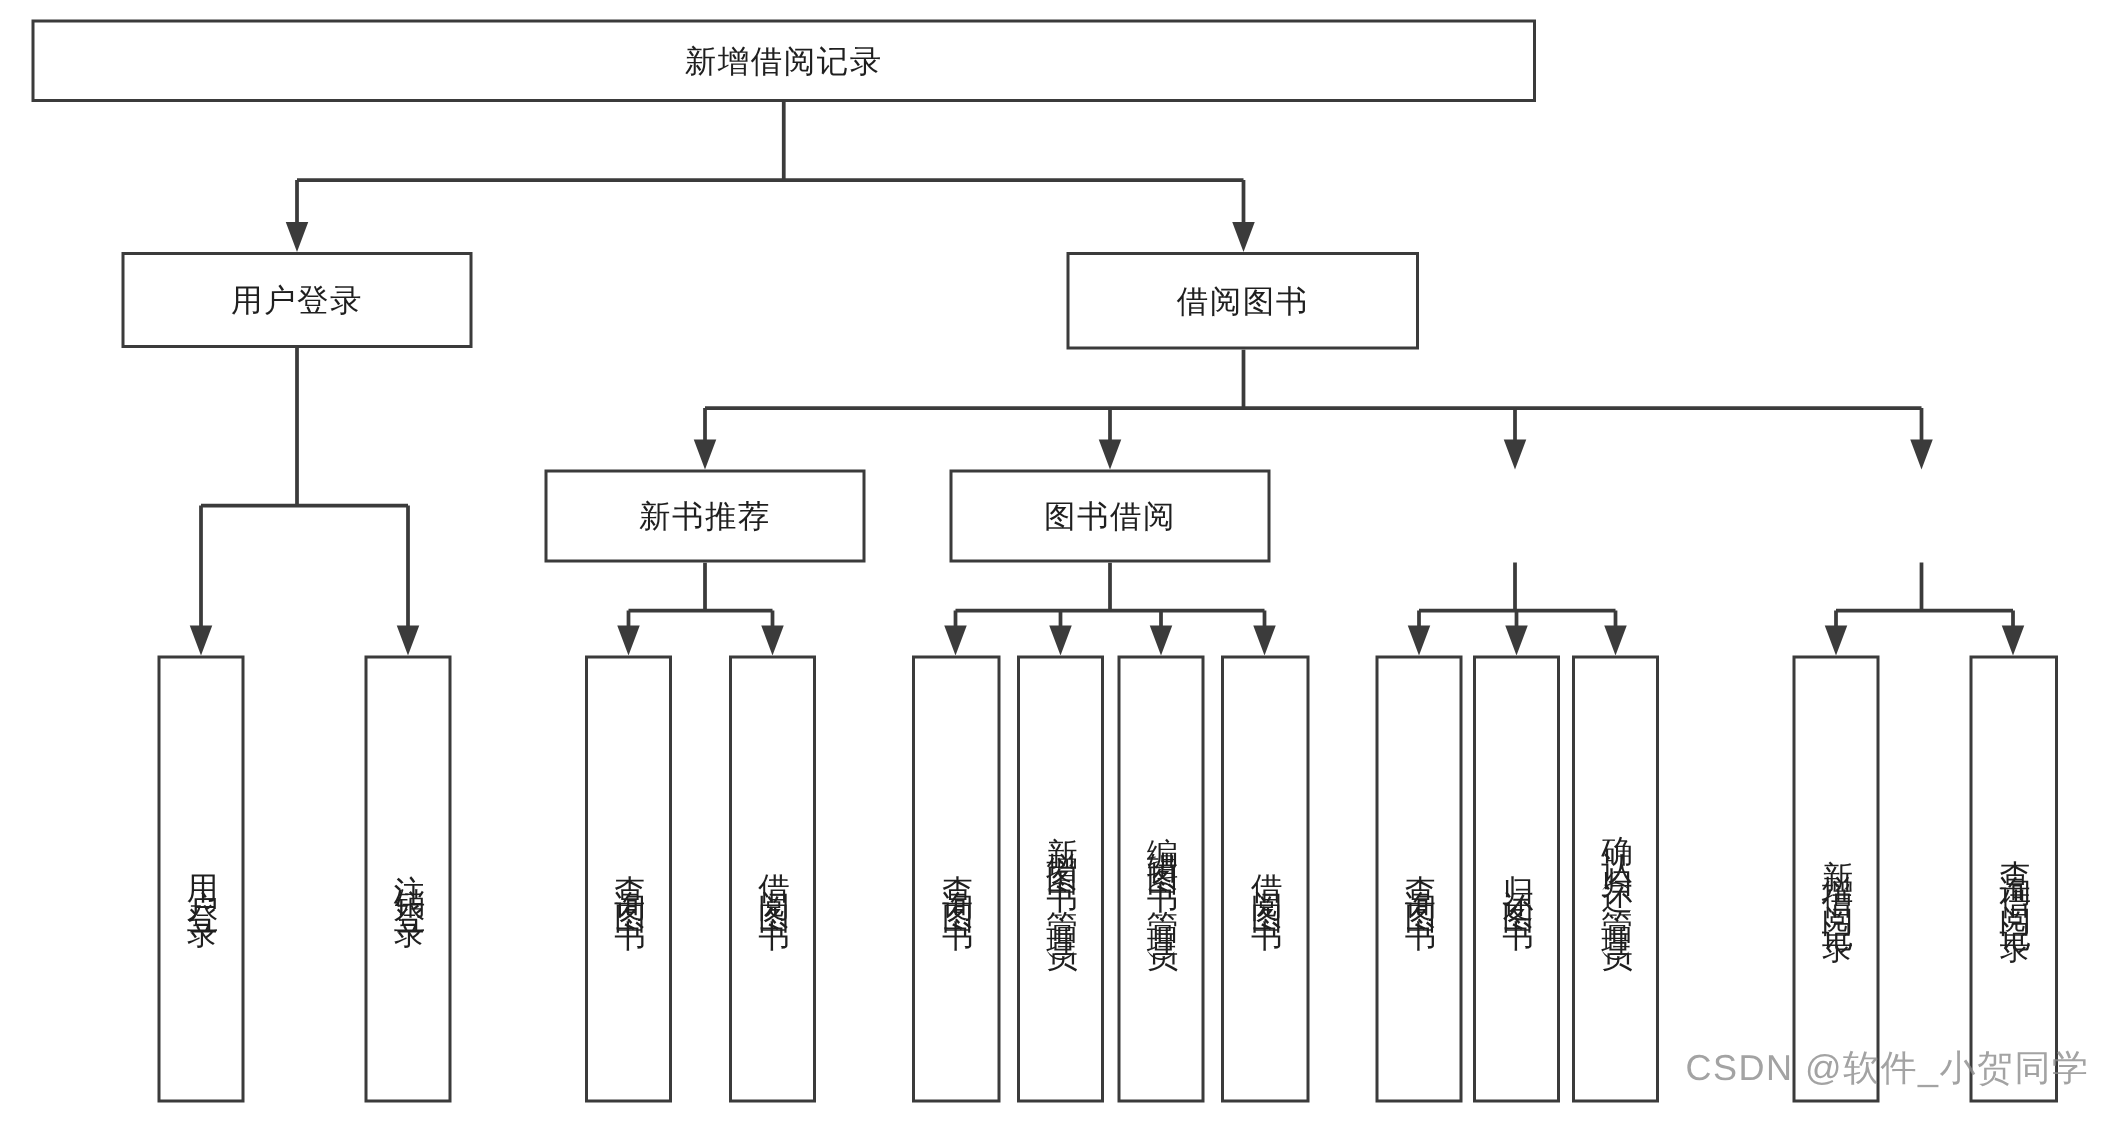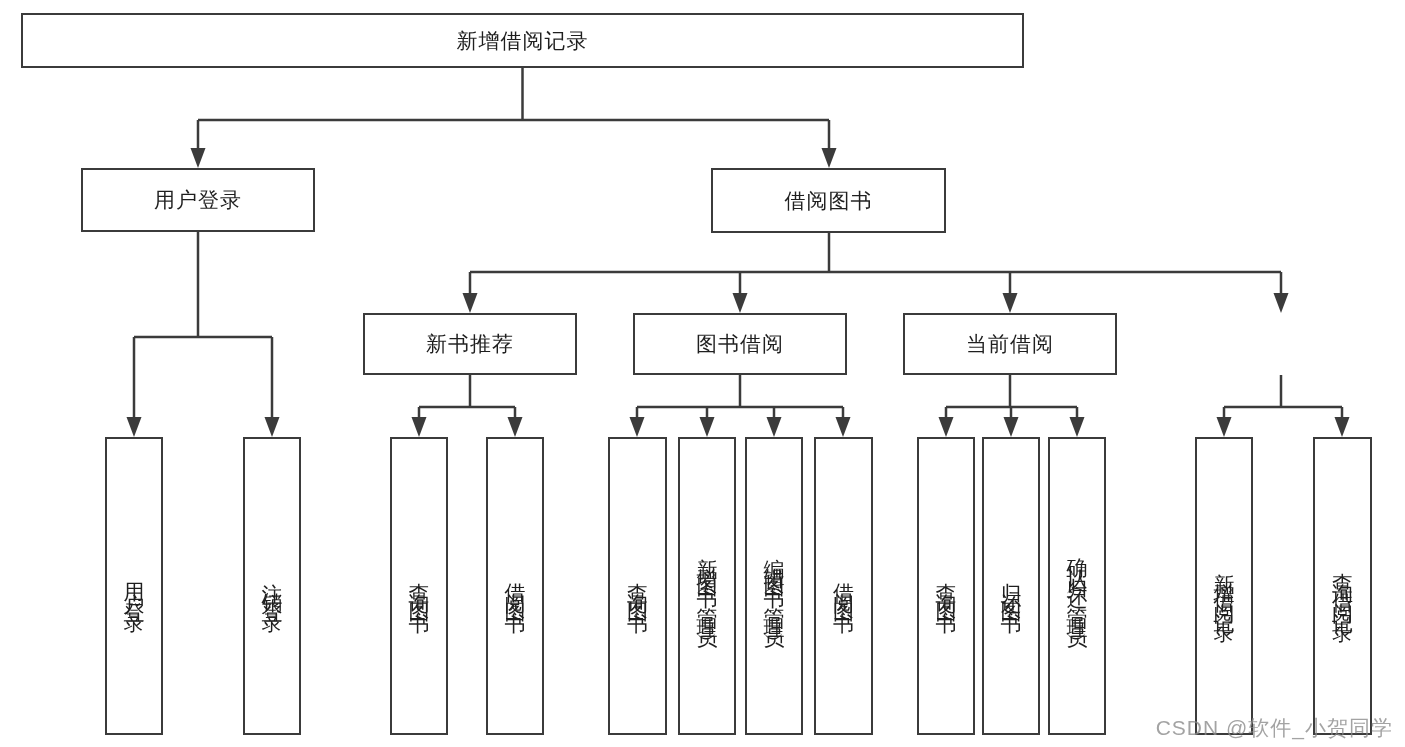--- a/index.html
+++ b/index.html
@@ -24,22 +24,22 @@
     z-index:2;
   }
   .leaf .vtext{
     writing-mode:vertical-rl;
     text-orientation:mixed;
     letter-spacing:10px;
     font-size:21px;
   }
   #watermark{
     position:absolute;
-    right:12px;bottom:5px;
-    font-size:21px;
+    right:12px;bottom:19px;
+    font-size:24px;
     color:rgba(140,140,140,0.8);
     letter-spacing:1px;
     z-index:5;
     white-space:nowrap;
     margin-top:20px;
   }
 </style>
 </head>
 <body>
 
@@ -100,21 +100,20 @@
       <polygon points="1334.5,417 1349.5,417 1342,437" fill="#3b3b3b"></polygon>
     </svg>
 
   <div class="node" style="left:21px;top:13px;width:1003px;height:55px">新增借阅记录</div>
 
   <div class="node" style="left:81px;top:168px;width:234px;height:64px">用户登录</div>
   <div class="node" style="left:711px;top:168px;width:235px;height:65px">借阅图书</div>
 
   <div class="node" style="left:633px;top:313px;width:214px;height:62px">图书借阅</div>
   <div class="node" style="left:363px;top:313px;width:214px;height:62px">新书推荐</div>
-  <div class="node" style="left:903px;top:313px;width:214px;height:62px">当前借阅</div>
 
   <div class="node leaf" style="left:105px;top:437px;width:58px;height:298px">
     <span class="vtext">用户登录</span>
   </div>
   <div class="node leaf" style="left:243px;top:437px;width:58px;height:298px">
     <span class="vtext">注销登录</span>
   </div>
 
   <div class="node leaf" style="left:390px;top:437px;width:58px;height:298px">
     <span class="vtext">查询图书</span>

